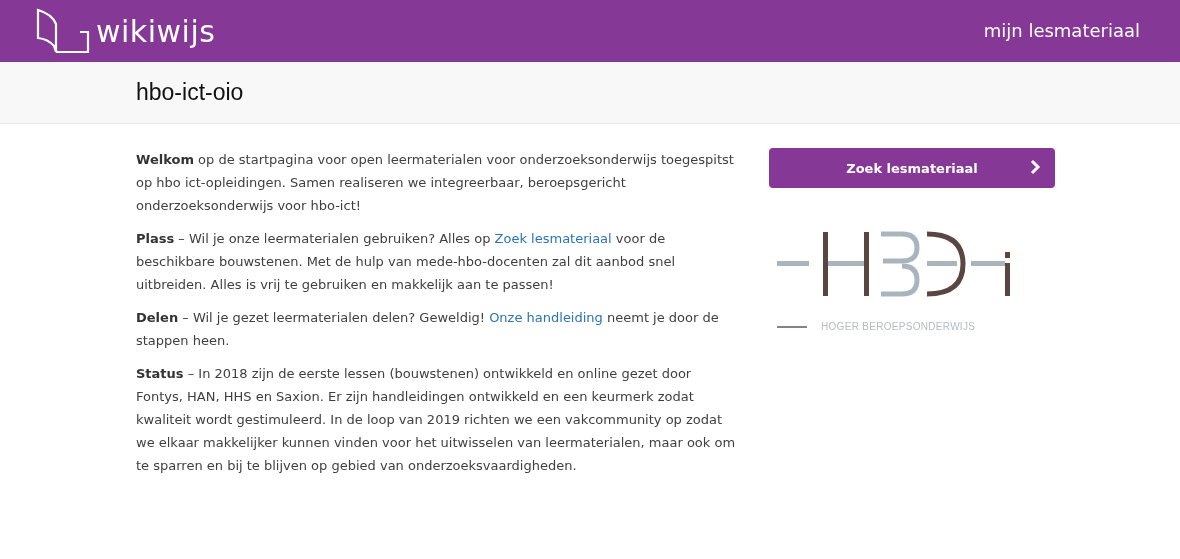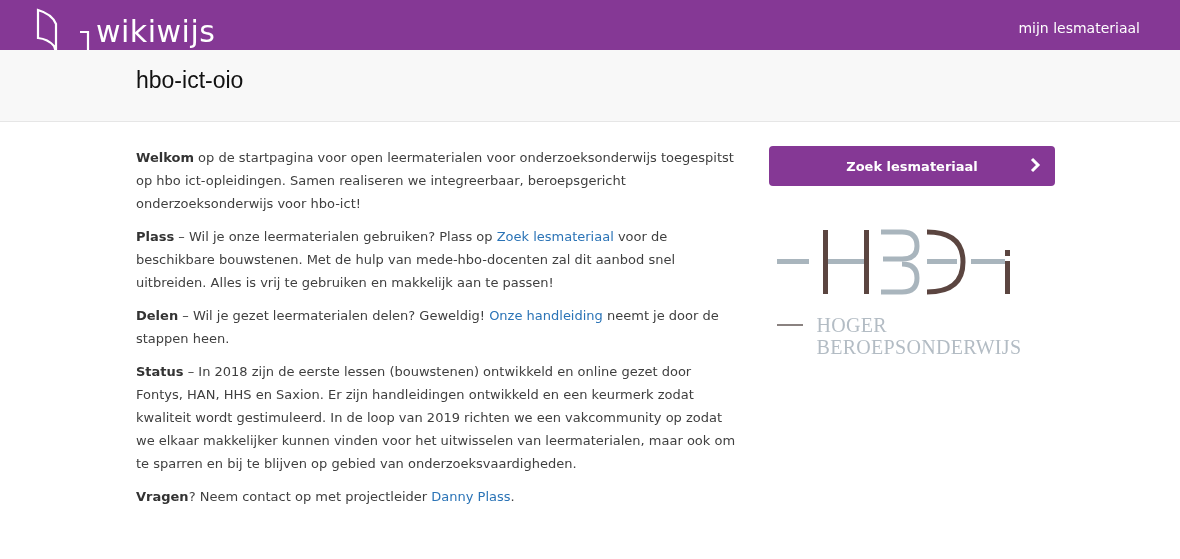--- a/index.html
+++ b/index.html
@@ -1,34 +1,34 @@
 <!DOCTYPE html>
 <html><head>
 <meta charset="utf-8">
 <style>
   * { box-sizing: border-box; margin: 0; padding: 0; }
   html, body { width: 1180px; height: 559px; overflow: hidden; background: #ffffff; }
   body { font-family: "DejaVu Sans", sans-serif; color: #3a3a3a; }
-  .topbar { height: 50px; background: #853895; position: relative; }
+  .topbar { height: 62px; background: #853895; position: relative; }
   .logo { position: absolute; left: 36px; top: 8px; display: flex; align-items: center; }
   .logo svg { display: block; }
   .logo-text { color: #fff; font-size: 30px; font-family: "DejaVu Sans", sans-serif; margin-left: 6px; letter-spacing: 0.5px; }
-  .top-link { position: absolute; right: 40px; top: 20px; color: #fff; font-size: 14px; text-decoration: none; }
-  .titlebar { height: 72px; background: #f8f8f8; border-bottom: 1px solid #e6e6e6; position: relative; }
+  .top-link { position: absolute; right: 40px; top: 20px; color: #fff; font-size: 18px; text-decoration: none; }
+  .titlebar { height: 62px; background: #f8f8f8; border-bottom: 1px solid #e6e6e6; position: relative; }
   .page-title { position: absolute; left: 136px; top: 17px; font-family: "Liberation Sans", sans-serif; font-size: 23px; color: #111; font-weight: normal; }
   .content { position: relative; }
   .main-col { position: absolute; left: 136px; top: 24px; width: 600px; font-size: 13px; line-height: 23px; color: #3f3f3f; }
   .main-col p { margin-bottom: 10px; }
   .main-col b { color: #333; }
   .main-col a { color: #2a73b6; text-decoration: none; }
   .side-col { position: absolute; left: 769px; top: 24px; width: 286px; }
   .btn { display: flex; align-items: center; justify-content: center; height: 40px; background: #853895; border-radius: 4px; color: #fff; font-weight: bold; font-size: 13px; position: relative; cursor: pointer; }
   .btn .chev { position: absolute; right: 14px; top: 11px; }
   .hbo-logo { margin-top: 42px; margin-left: 8px; }
-  .hbo-sub { font-family: Liberation Serif, serif; color: #b3bcc4; font-size: 20px; line-height: 22px; letter-spacing: 0.3px; }
+  .hbo-sub { font-family: Liberation Sans, sans-serif; color: #b3bcc4; font-size: 10px; line-height: 22px; letter-spacing: 0.3px; }
 </style>
 </head>
 <body>
 
 <div class="topbar">
   <a class="logo">
     <span>
       <svg width="54" height="46" viewBox="0 0 54 46">
         <path d="M2 2 L2 30 Q12 31 18 38 L20 44 L20 16 Q16 6 2 2 Z" fill="none" stroke="#fff" stroke-width="2.2"></path>
         <path d="M20 44 L52 44 L52 24 L44 24" fill="none" stroke="#fff" stroke-width="2.2"></path>
@@ -39,24 +39,23 @@
   <a class="top-link">mijn lesmateriaal</a>
 </div>
 
 <div class="titlebar">
   <h1 class="page-title">hbo-ict-oio</h1>
 </div>
 
 <div class="content">
   <div class="main-col">
     <p><b>Welkom</b><span> op de startpagina voor open leermaterialen voor onderzoeksonderwijs toegespitst op hbo ict-opleidingen. Samen realiseren we integreerbaar, beroepsgericht onderzoeksonderwijs voor hbo-ict!</span></p>
-    <p><b>Plass</b><span> – Wil je onze leermaterialen gebruiken? Plass op </span><a>Zoek lesmateriaal</a><span> voor de beschikbare bouwstenen. Met de hulp van mede-hbo-docenten zal dit aanbod snel uitbreiden. Alles is vrij te gebruiken en makkelijk aan te passen!</span></p>
+    <p><b>Plass</b><span> – Wil je onze leermaterialen gebruiken? Alles op </span><a>Zoek lesmateriaal</a><span> voor de beschikbare bouwstenen. Met de hulp van mede-hbo-docenten zal dit aanbod snel uitbreiden. Alles is vrij te gebruiken en makkelijk aan te passen!</span></p>
     <p><b>Delen</b><span> – Wil je gezet leermaterialen delen? Geweldig! </span><a>Onze handleiding</a><span> neemt je door de stappen heen.</span></p>
     <p><b>Status</b><span> – In 2018 zijn de eerste lessen (bouwstenen) ontwikkeld en online gezet door Fontys, HAN, HHS en Saxion. Er zijn handleidingen ontwikkeld en een keurmerk zodat kwaliteit wordt gestimuleerd. In de loop van 2019 richten we een vakcommunity op zodat we elkaar makkelijker kunnen vinden voor het uitwisselen van leermaterialen, maar ook om te sparren en bij te blijven op gebied van onderzoeksvaardigheden.</span></p>
-    <p><b>Vragen</b><span>? Neem contact op met projectleider </span><a>Danny Plass</a><span>.</span></p>
   </div>
 
   <div class="side-col">
     <div class="btn">
       <span>Zoek lesmateriaal</span>
       <span class="chev">
         <svg width="12" height="16" viewBox="0 0 12 16">
             <path d="M3 2 L9 8 L3 14" fill="none" stroke="#fff" stroke-width="3"></path>
           </svg>
       </span>

